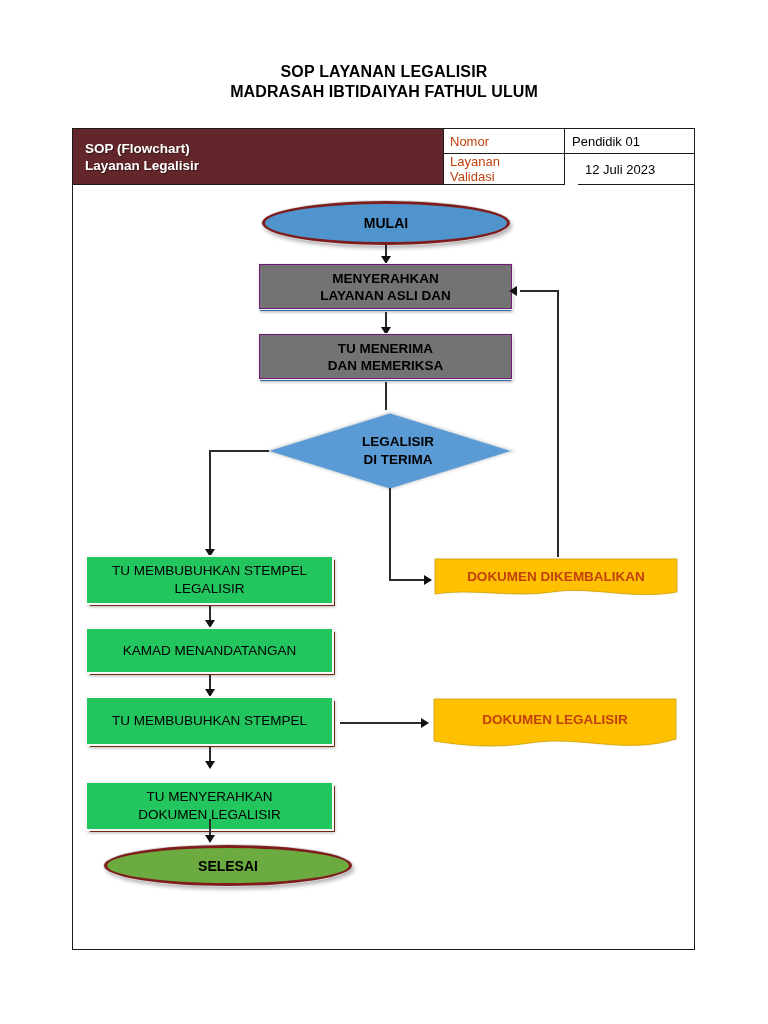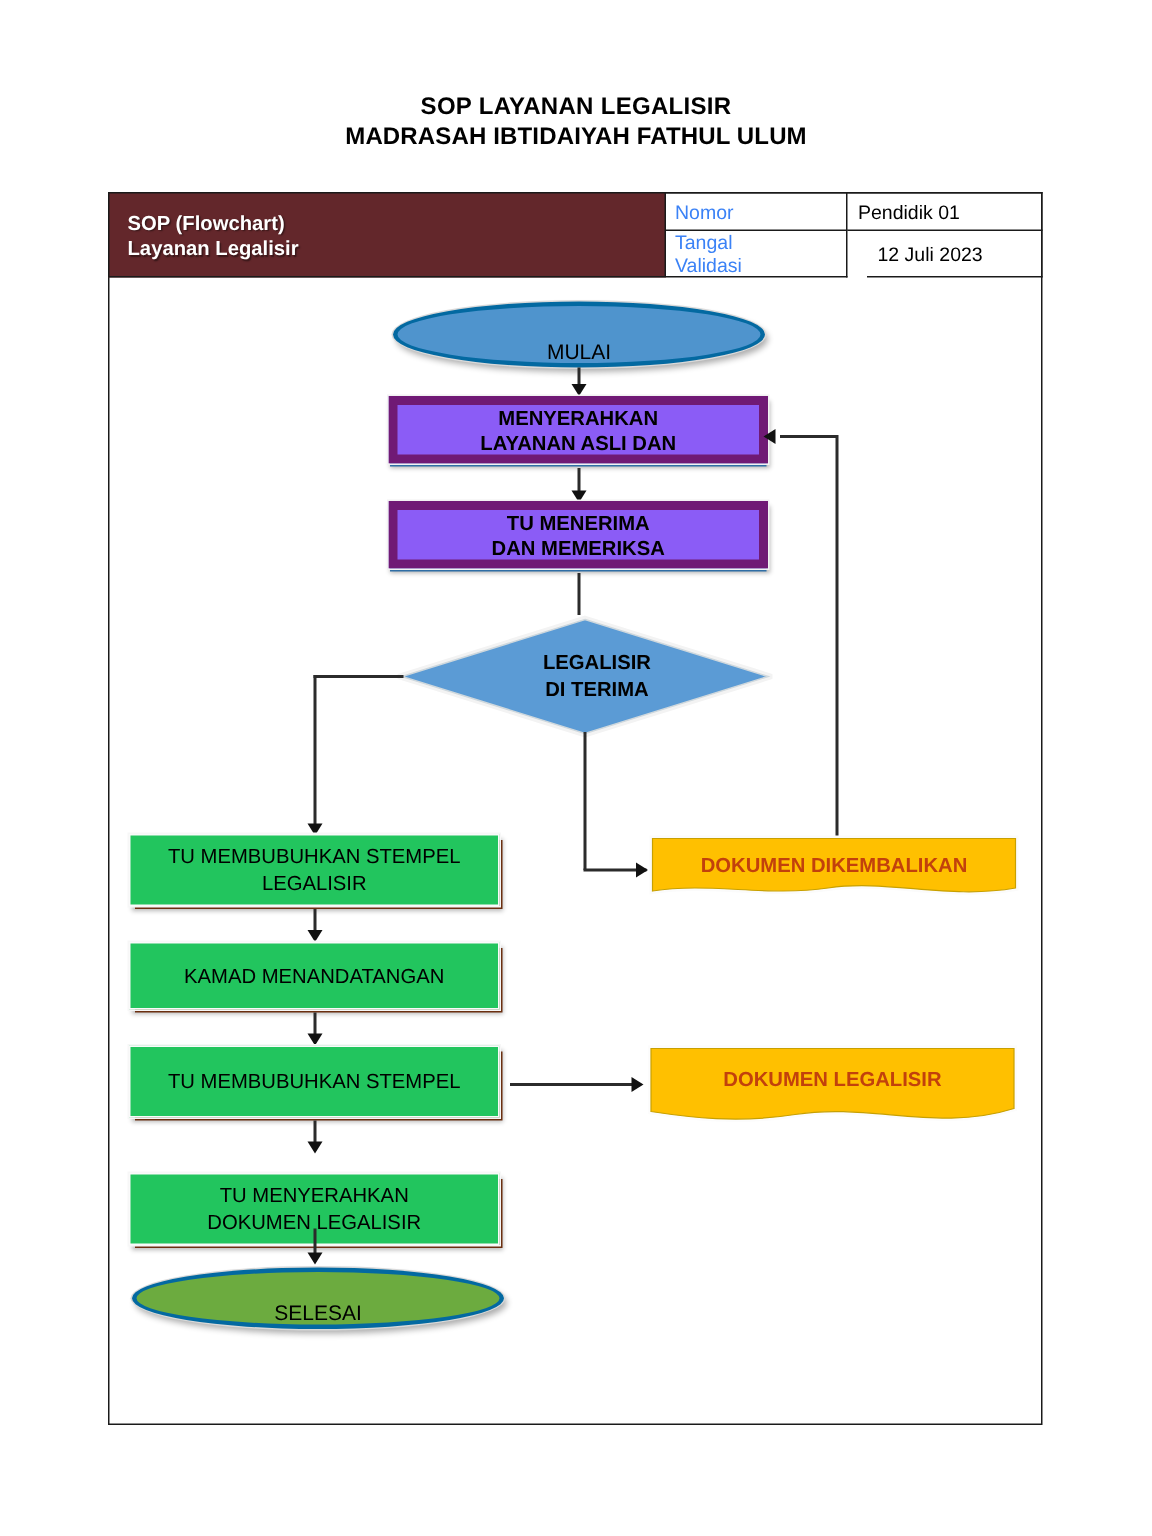--- a/index.html
+++ b/index.html
@@ -79,21 +79,21 @@
   .hdr-row.bottom { height: 31px; flex: none; }
   .hdr-label {
     width: 121px;
     border: 1.5px solid #1a1a1a;
     border-left: none;
     box-sizing: border-box;
     display: flex;
     align-items: center;
     padding-left: 6px;
     font-size: 13px;
-    color: #3b82f6;
+    color: #c2410c;
     line-height: 15px;
   }
   .hdr-row.bottom .hdr-label { border-top: none; align-items: center; }
   .hdr-value {
     flex: 1;
     border: 1.5px solid #1a1a1a;
     border-left: none;
     box-sizing: border-box;
     display: flex;
     align-items: center;
@@ -113,22 +113,22 @@
     box-sizing: border-box;
     display: flex;
     align-items: center;
     justify-content: center;
     text-align: center;
     color: #000000;
   }
 
   
   .box-blue {
-    background: #8b5cf6;
-    border: 6px solid #701a75;
+    background: #737373;
+    border: 1px solid #701a75;
     outline: 1px solid #f2f2f2;
     font-weight: bold;
     font-size: 13.5px;
     line-height: 17px;
     box-shadow: 0 3px 0 -1px #2f6ea5, 1px 3px 3px rgba(0,0,0,0.30);
   }
 
   
   .box-orange {
     background: #22c55e;
@@ -160,26 +160,25 @@
     justify-content: center;
     font-weight: bold;
     font-size: 13.5px;
     color: #c2410c;
     text-align: center;
   }
 
   
   .oval {
     border-radius: 50%;
-    font-weight: normal;
+    font-weight: bold;
     font-size: 14px;
     color: #000000;
-    border: 3px solid #0369a1;
+    border: 3px solid #7f1d1d;
     box-shadow: 0 0 0 1px #d9d9d9, 2px 3px 4px rgba(0,0,0,0.33);
-    align-items: flex-end;
   }
   .oval-blue { background: #4f94cd; }
   .oval-green { background: #6cab3f; }
 
   
   .conn {
     position: absolute;
     background: #2b2b2b;
   }
   .conn.v { width: 1.6px; }
@@ -224,21 +223,21 @@
     </div>
   </div>
   <div id="header-right">
     <div class="hdr-row top">
       <div class="hdr-label">Nomor</div>
       <div class="hdr-value">Pendidik 01</div>
     </div>
     <div class="hdr-row bottom">
       <div class="hdr-label">
         <div>
-          <span class="stack">Tangal</span>
+          <span class="stack">Layanan</span>
           <span class="stack">Validasi</span>
         </div>
       </div>
       <div class="hdr-value">12 Juli 2023</div>
     </div>
   </div>
 </div>
 
 <div class="node oval oval-blue" style="left:262px; top:201px; width:248px; height:44px;">
   <span>MULAI</span>
@@ -345,15 +344,15 @@
 <div class="node box-orange" style="left:86px; top:782px; width:247px; height:48px;">
   <div>
     <div>TU MENYERAHKAN</div>
     <div>DOKUMEN LEGALISIR</div>
   </div>
 </div>
 
 <div class="conn v" style="left:209px; top:819px; height:22px;"></div>
 <div class="arrow down" style="left:205px; top:835px;"></div>
 
-<div class="node oval oval-green" style="left:88px; top:845px; width:248px; height:41px;">
+<div class="node oval oval-green" style="left:104px; top:845px; width:248px; height:41px;">
   <span>SELESAI</span>
 </div>
 
 </body></html>

